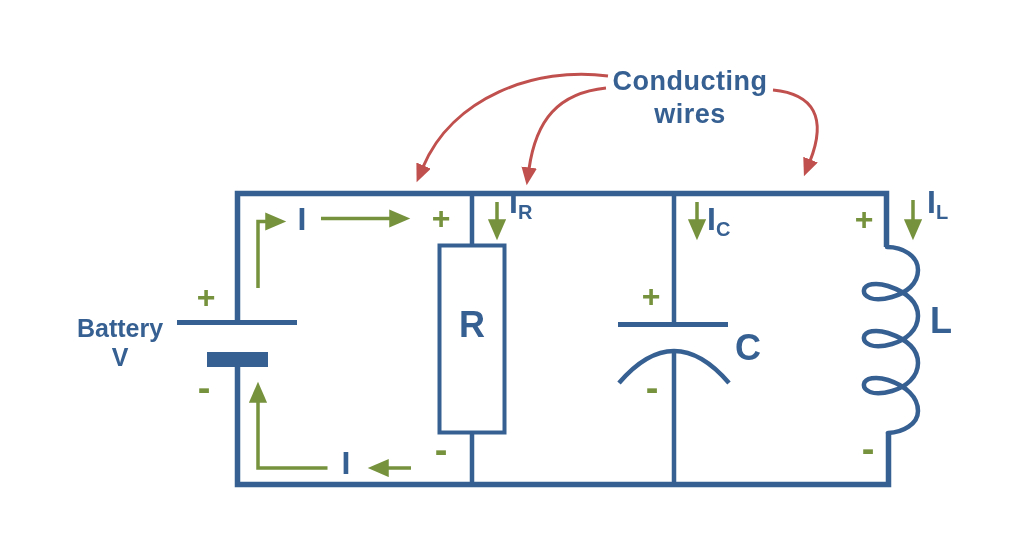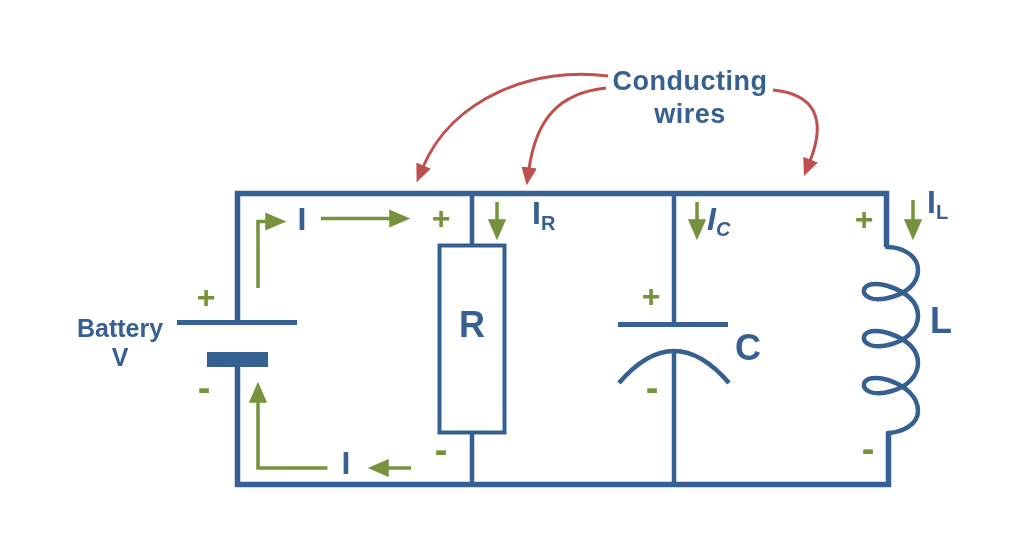--- a/index.html
+++ b/index.html
@@ -106,28 +106,28 @@
   <div class="lbl batt center" style="left:50px;top:343px;width:140px;">V</div>
   <div class="sign plus" style="left:191px;top:281px;">+</div>
   <div class="sign minus" style="left:189px;top:369px;">-</div>
 
   <div class="lbl cur center" style="left:277px;top:203px;width:50px;">I</div>
   <div class="lbl cur center" style="left:321px;top:447px;width:50px;">I</div>
 
   <div class="lbl comp center" style="left:447px;top:307px;width:50px;">R</div>
   <div class="sign plus" style="left:426px;top:202px;">+</div>
   <div class="sign minus" style="left:426px;top:431px;">-</div>
-  <div class="lbl cur" style="left:509px;top:197px;margin-left:23px;">
+  <div class="lbl cur" style="left:509px;top:186px;">
     <span>I</span><span class="cur-sub">R</span>
   </div>
 
   <div class="lbl comp center" style="left:723px;top:330px;width:50px;">C</div>
   <div class="sign plus" style="left:636px;top:280px;">+</div>
   <div class="sign minus" style="left:637px;top:369px;">-</div>
-  <div class="lbl cur" style="left:707px;top:203px;font-style:italic;">
+  <div class="lbl cur" style="left:707px;top:203px;">
     <span>I</span><span class="cur-sub">C</span>
   </div>
 
   <div class="lbl comp center" style="left:916px;top:303px;width:50px;">L</div>
   <div class="sign plus" style="left:849px;top:203px;">+</div>
   <div class="sign minus" style="left:853px;top:430px;">-</div>
   <div class="lbl cur" style="left:927px;top:186px;">
     <span>I</span><span class="cur-sub">L</span>
   </div>
 

